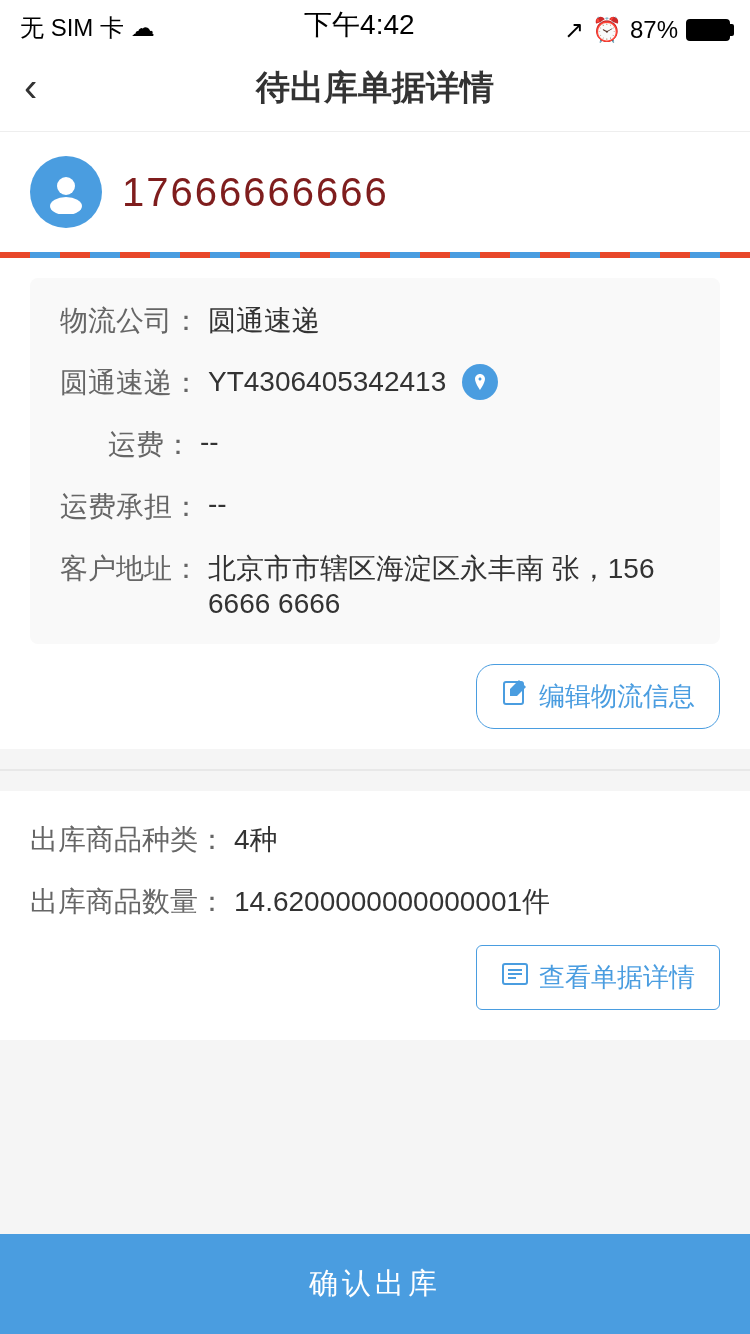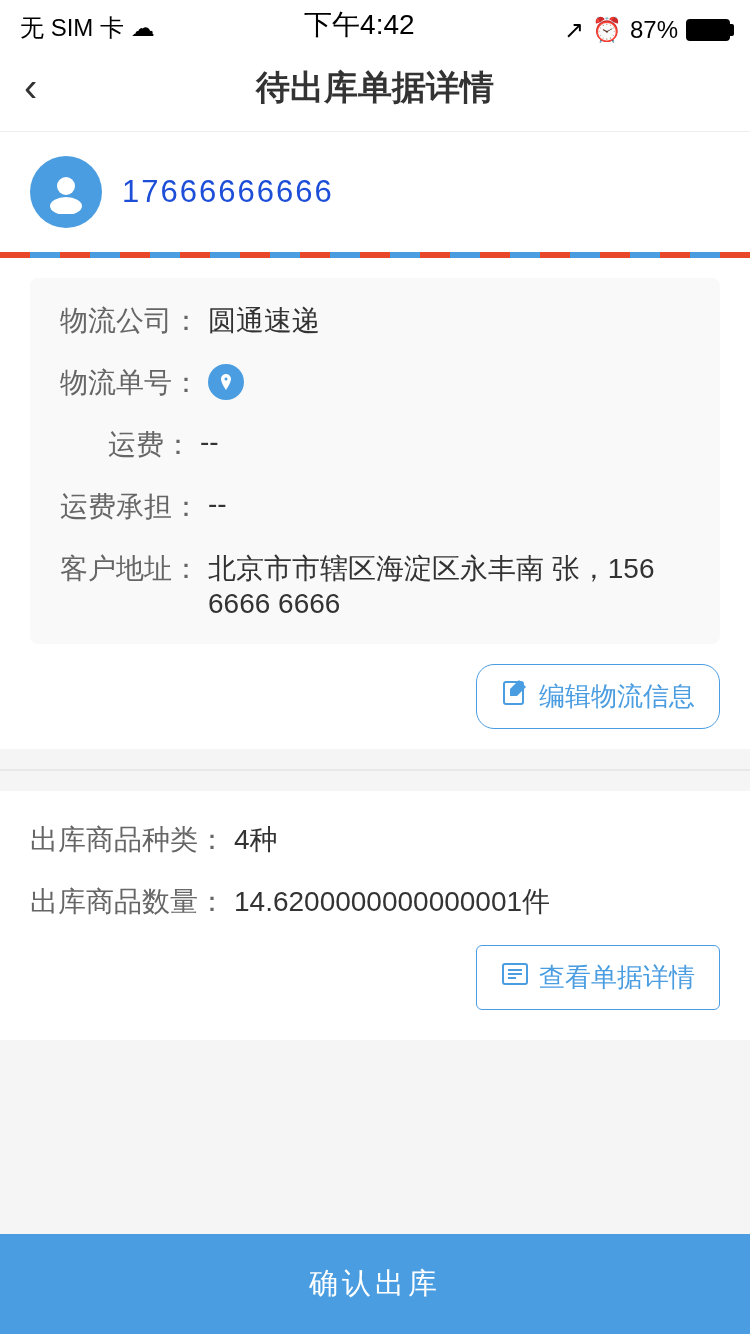--- a/index.html
+++ b/index.html
@@ -87,23 +87,23 @@
       height: 72px;
       border-radius: 50%;
       background: #4a9de0;
       display: flex;
       align-items: center;
       justify-content: center;
       flex-shrink: 0;
     }
     .user-avatar svg { width: 44px; height: 44px; }
     .user-phone {
-      font-size: 31px;
+      font-size: 40px;
       font-weight: 500;
-      color: #1d4ed8;
+      color: #7f1d1d;
       letter-spacing: 2px;
     }
 
     
     .dashed-divider {
       width: 100%;
       height: 6px;
       background: repeating-linear-gradient(
         90deg,
         #e8472a 0px, #e8472a 30px,
@@ -274,22 +274,23 @@
   <div class="dashed-divider"></div>
 
 
   <div class="section-white" style="padding-top:20px; padding-bottom: 20px; margin-top: 0;">
     <div class="logistics-card">
       <div class="info-row">
         <span class="info-label">物流公司：</span>
         <span class="info-value">圆通速递</span>
       </div>
       <div class="info-row">
-        <span class="info-label">物流单号：</span>
+        <span class="info-label">圆通速递：</span>
         <span class="info-value with-icon">
+          <span>YT43064053424​13</span>
           <span class="location-icon">
             <svg width="20" height="20" viewBox="0 0 20 20" fill="none">
               <path d="M10 2C7.24 2 5 4.24 5 7c0 3.75 5 11 5 11s5-7.25 5-11c0-2.76-2.24-5-5-5zm0 6.5c-.83 0-1.5-.67-1.5-1.5s.67-1.5 1.5-1.5 1.5.67 1.5 1.5-.67 1.5-1.5 1.5z" fill="white"></path>
             </svg>
           </span>
         </span>
       </div>
       <div class="info-row">
         <span class="info-label">运费：</span>
         <span class="info-value">--</span>

